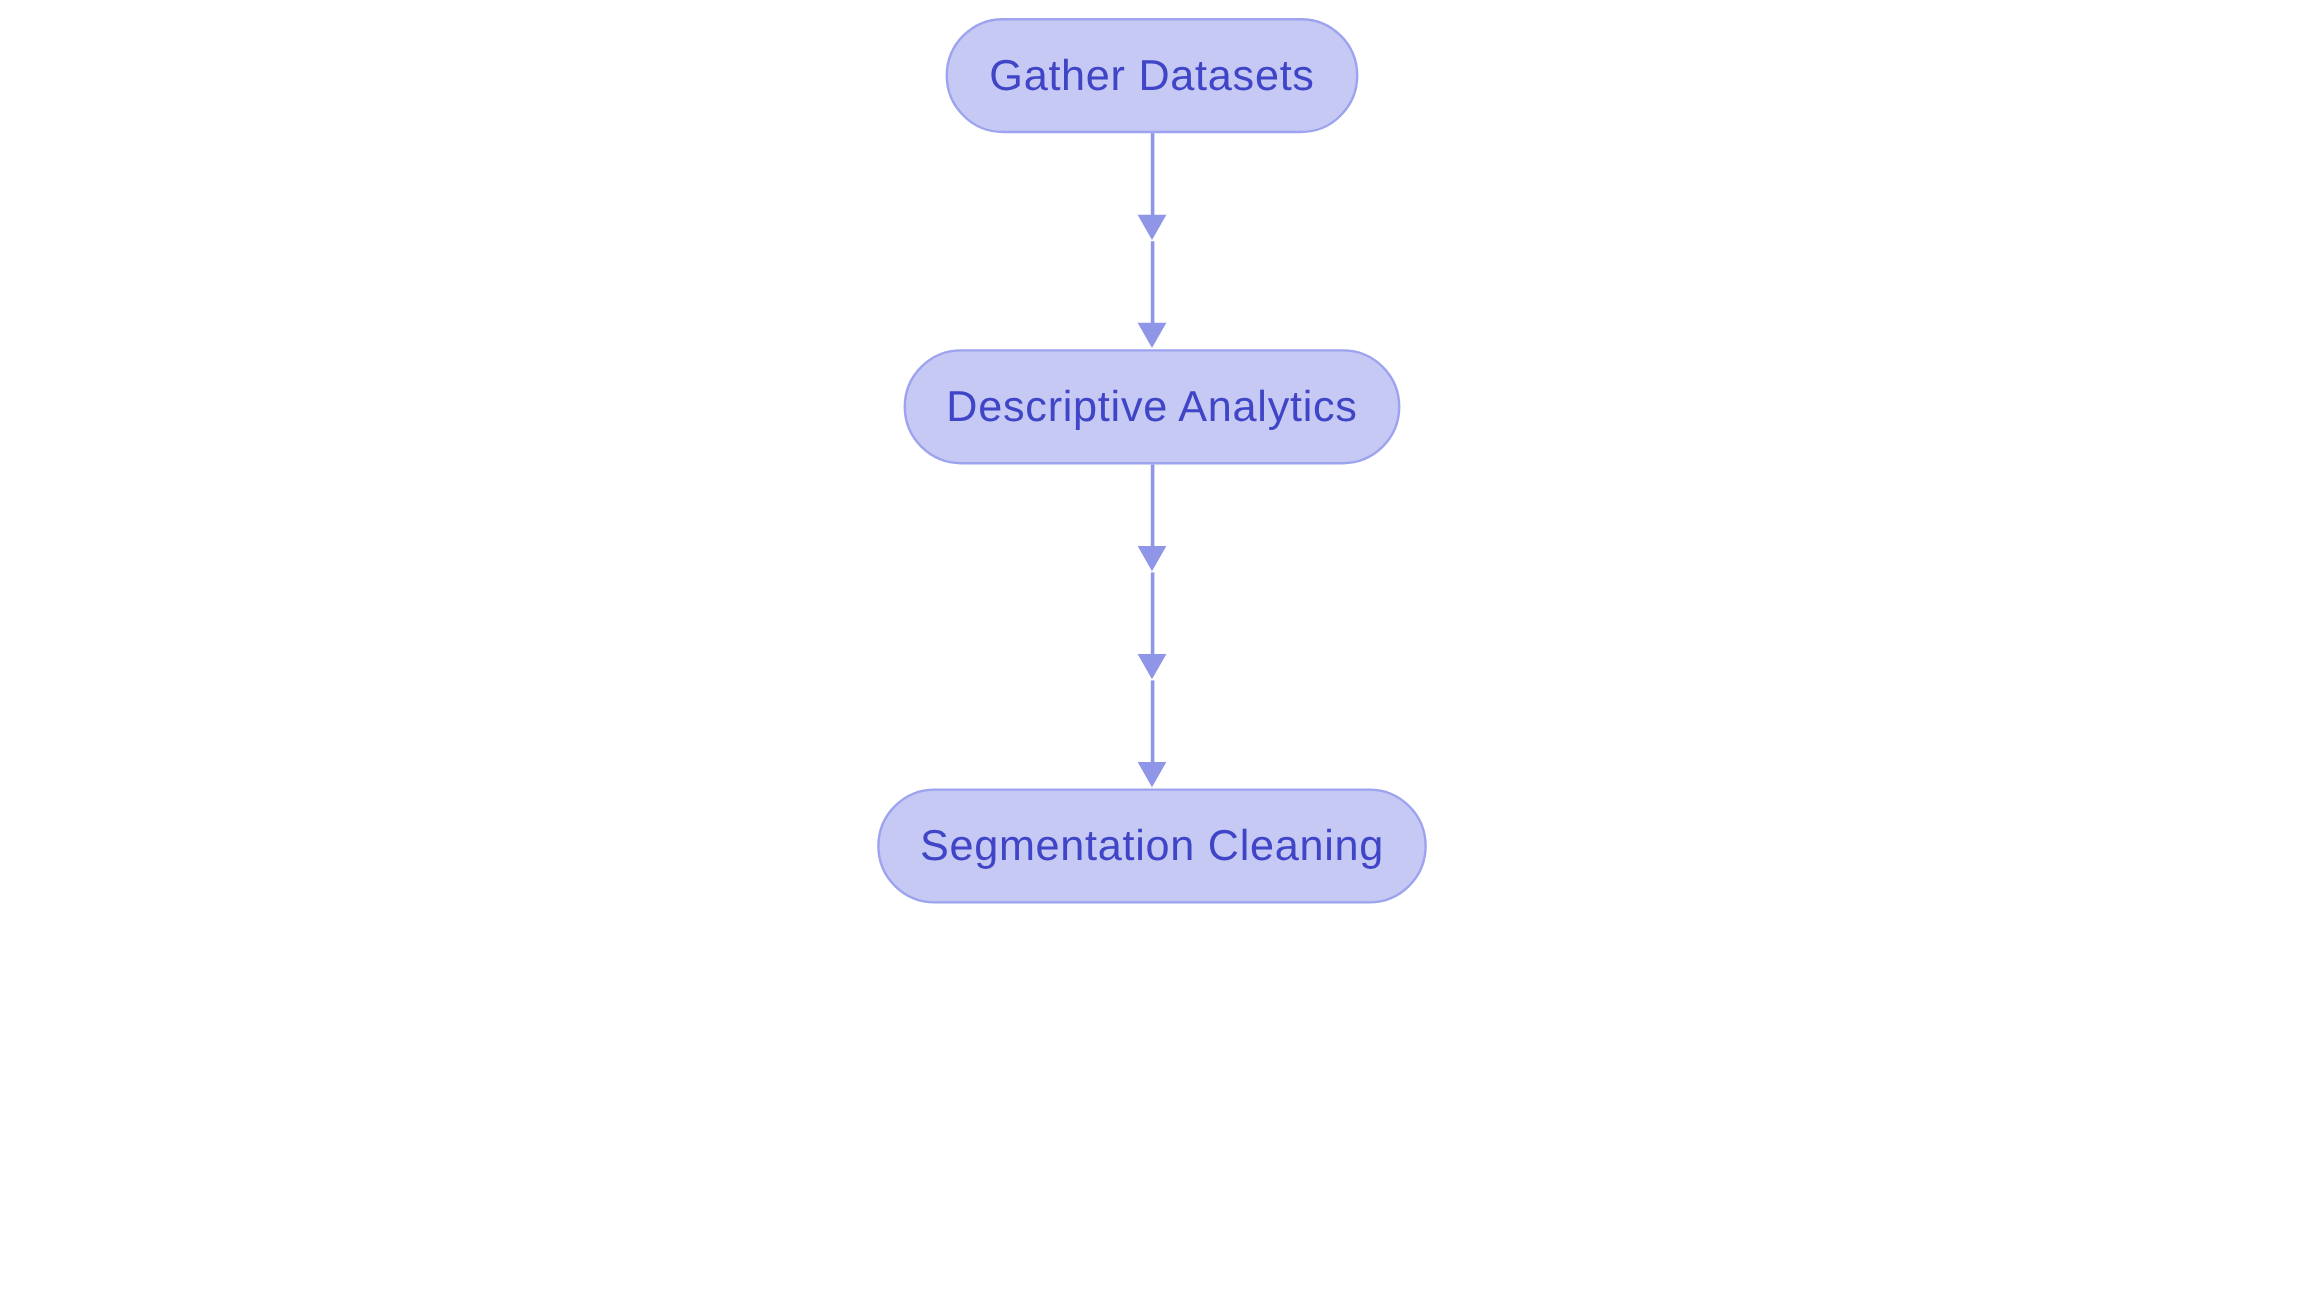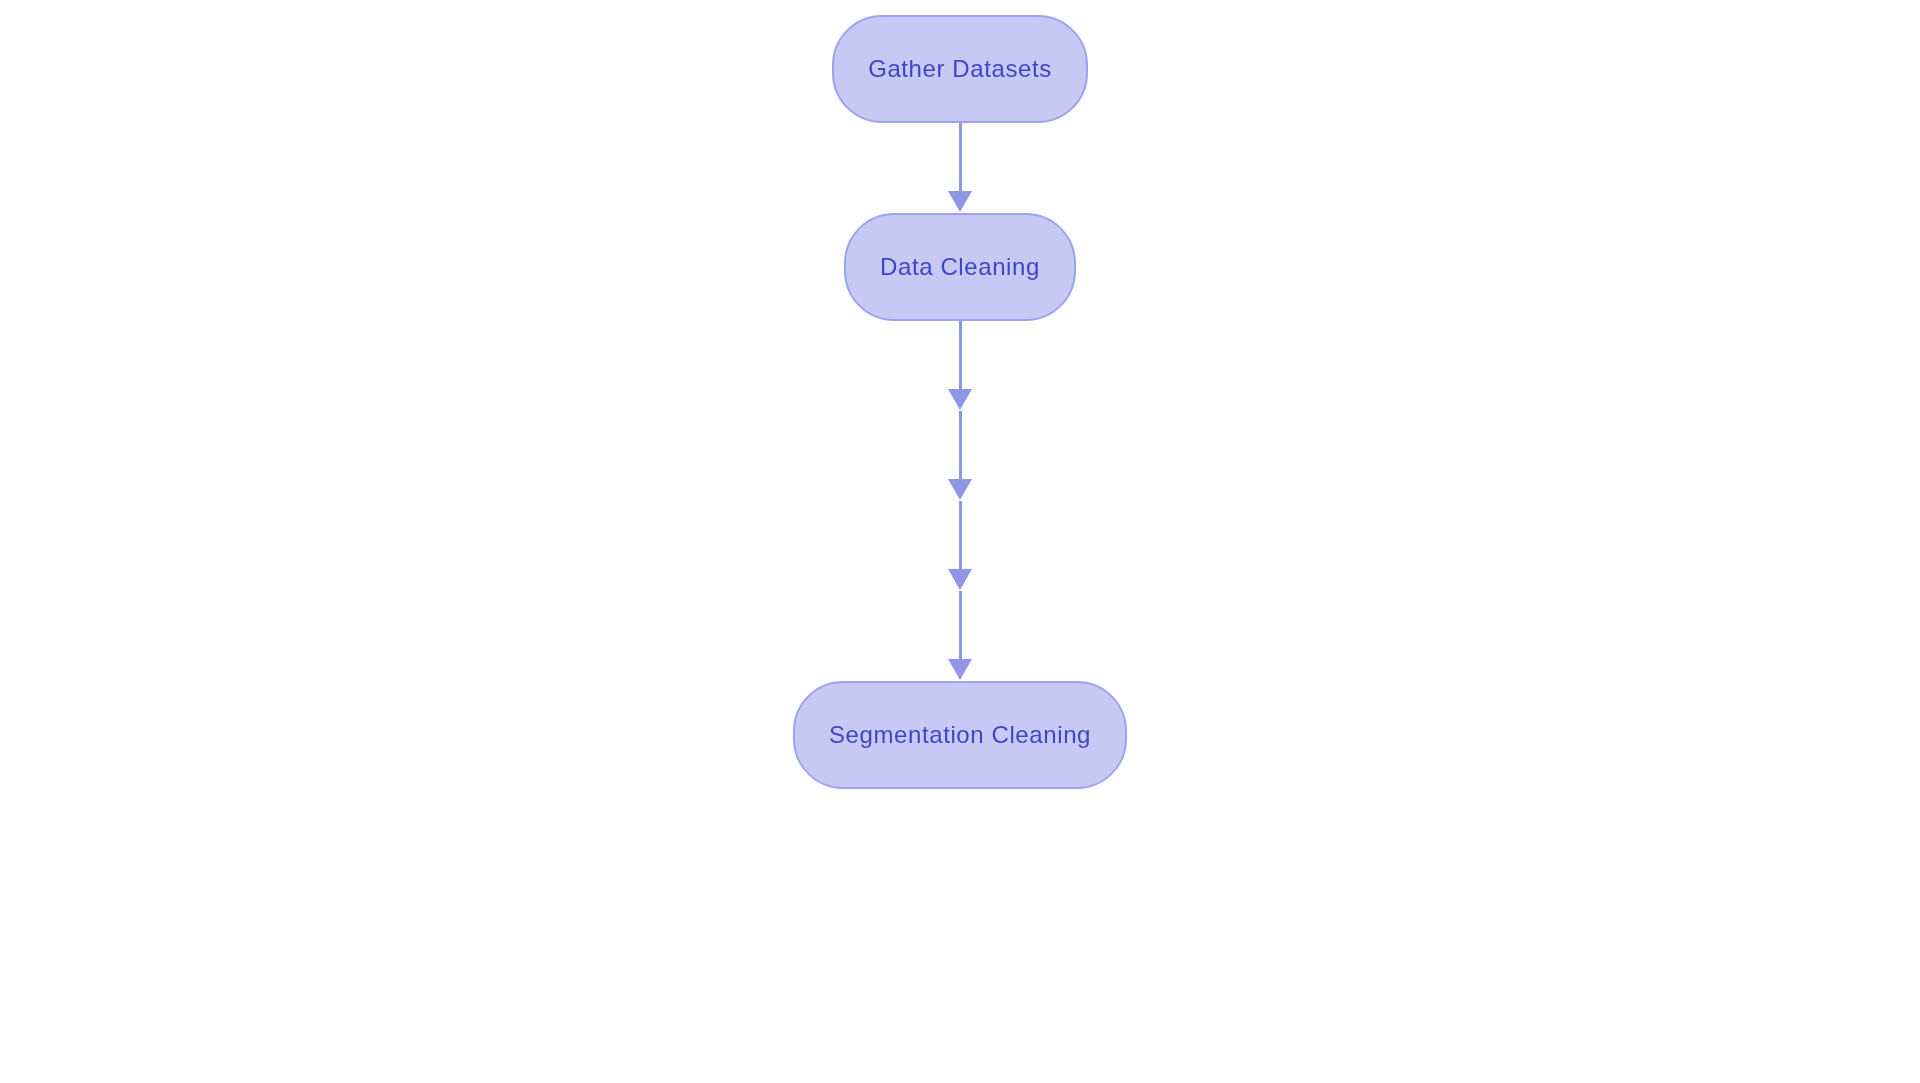--- a/index.html
+++ b/index.html
@@ -25,28 +25,28 @@
   .flow {
     position: absolute;
     top: 15px;
     left: 0;
     width: 100%;
     display: flex;
     flex-direction: column;
     align-items: center;
   }
   .flow-node {
-    height: 108px;
+    height: 96px;
     min-width: 220px;
     padding: 0 34px;
     border-radius: 50px;
     background: var(--node-fill);
     border: 2px solid var(--node-border);
     color: var(--node-text);
-    font-size: 24px;
+    font-size: 36px;
     letter-spacing: 0.6px;
     display: flex;
     align-items: center;
     white-space: nowrap;
   }
   .flow-arrow {
     height: 90px;
     display: flex;
     flex-direction: column;
     align-items: center;
@@ -73,29 +73,29 @@
 
     <div class="flow-node">
       <span>Gather Datasets</span>
     </div>
 
     <div class="flow-arrow">
       <div class="arrow-line"></div>
       <div class="arrow-head"></div>
     </div>
 
-    <div class="flow-node">
-      <span>Data Cleaning</span>
-    </div>
 
     <div class="flow-arrow">
       <div class="arrow-line"></div>
       <div class="arrow-head"></div>
     </div>
 
+    <div class="flow-node">
+      <span>Descriptive Analytics</span>
+    </div>
 
     <div class="flow-arrow">
       <div class="arrow-line"></div>
       <div class="arrow-head"></div>
     </div>
 
 
     <div class="flow-arrow">
       <div class="arrow-line"></div>
       <div class="arrow-head"></div>

